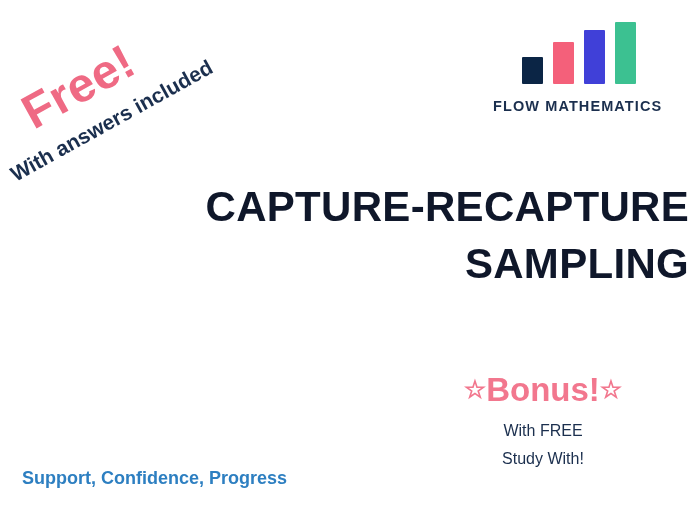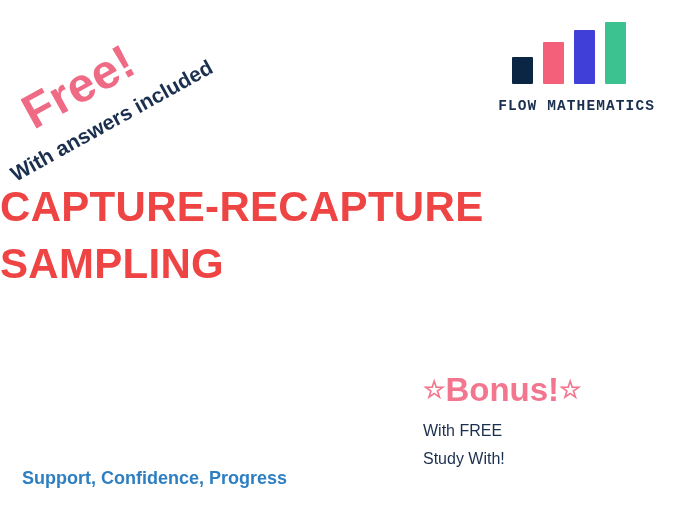--- a/index.html
+++ b/index.html
@@ -46,25 +46,24 @@
     font-size: 21px;
     font-weight: 600;
     color: #1b2f4e;
     white-space: nowrap;
     line-height: 1;
   }
 
   
   #logo {
     position: absolute;
-    right: 34px;
+    right: 24px;
     top: 22px;
     width: 172px;
-    text-align: right;
-    font-family: Liberation Mono, monospace;
+    text-align: left;
   }
   #logo-bars {
     display: flex;
     align-items: flex-end;
     justify-content: center;
     gap: 10px;
     height: 62px;
     margin-bottom: 14px;
   }
   .logo-bar {
@@ -82,37 +81,38 @@
     color: #1b2f4e;
     white-space: nowrap;
   }
 
   
   #main-title {
     position: absolute;
     left: 0;
     right: 0;
     top: 178px;
-    text-align: left;
-    color: #ef4444;
+    text-align: right;
+    color: #0f172a;
     font-weight: 700;
   }
   .title-line {
     font-size: 42px;
     line-height: 57px;
     letter-spacing: 0.3px;
     white-space: nowrap;
   }
 
   
   #bonus-block {
     position: absolute;
     right: 26px;
     top: 372px;
     width: 240px;
+    text-align: center;
   }
   #bonus-headline {
     font-size: 33px;
     font-weight: 700;
     color: #f2778e;
     line-height: 1.1;
     white-space: nowrap;
   }
   #bonus-headline .star {
     font-size: 25px;

